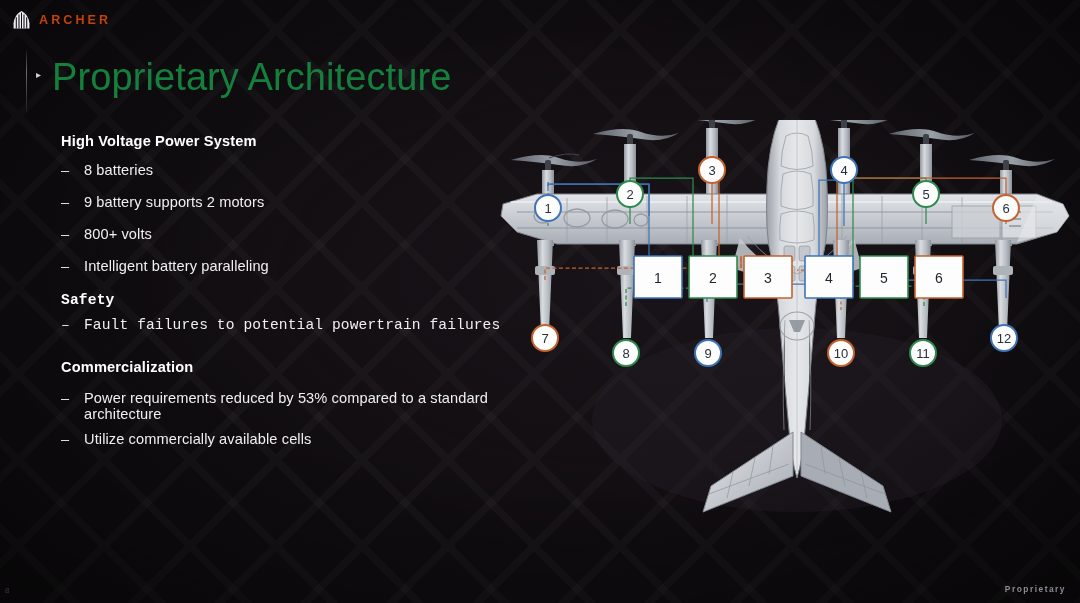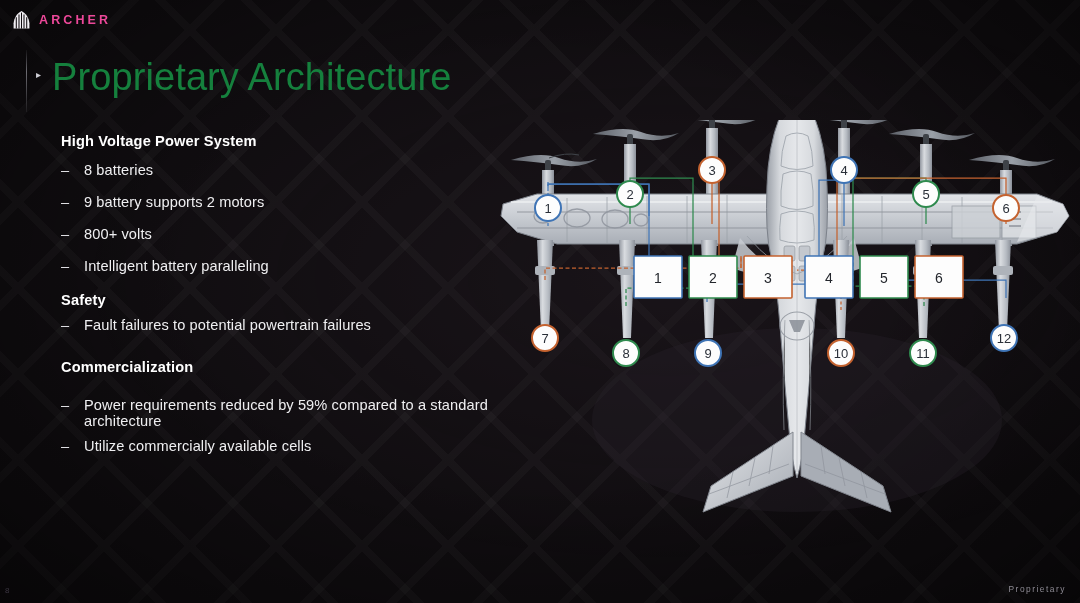--- a/index.html
+++ b/index.html
@@ -28,21 +28,21 @@
     position:absolute;inset:0;z-index:1;pointer-events:none;
     background:radial-gradient(ellipse at 50% 45%, rgba(0,0,0,0) 45%, rgba(0,0,0,.55) 100%);
   }
 
   .layer{position:absolute;z-index:5;}
 
   
   #brand{left:13px;top:11px;display:flex;align-items:center;gap:9px;}
   #brand svg{display:block;}
   #brand-word{
-    font-size:12.5px;letter-spacing:3.1px;font-weight:600;color:#ec4899;
+    font-size:12.5px;letter-spacing:3.1px;font-weight:600;color:#c2410c;
   }
 
   
   #title-block{left:26px;top:48px;display:flex;align-items:flex-start;}
   #title-rule{
     width:1px;height:62px;background:linear-gradient(180deg,rgba(190,190,200,.05),rgba(190,190,200,.55) 35%,rgba(190,190,200,.08));
     margin-top:2px;
   }
   #title-chev{
     color:#cfcfd6;font-size:10px;margin:22px 0 0 9px;line-height:1;
@@ -78,21 +78,21 @@
   }
   .bx-r{fill:#fdfdfd;}
   .bx-t{
     font-family:"Liberation Sans",sans-serif;font-size:14px;fill:#23262c;
     text-anchor:middle;dominant-baseline:central;
   }
 
   
   #footer-note{
     right:14px;bottom:9px;font-size:8.4px;letter-spacing:1.5px;
-    color:#8d8a93;font-weight:400;
+    color:#8d8a93;font-weight:700;
   }
   #page-mark{
     left:5px;bottom:8px;font-size:8px;letter-spacing:.5px;color:#3a3540;
   }
 </style>
 </head>
 <body>
 
 <div id="bg-texture"></div>
 <div id="vignette"></div>
@@ -134,35 +134,35 @@
         <li class="bul" style="margin-bottom: 16px;">
           <span class="bul-dash">–</span>
           <span class="bul-txt">800+ volts</span>
         </li>
         <li class="bul" style="margin-bottom: 16px;">
           <span class="bul-dash">–</span>
           <span class="bul-txt">Intelligent battery paralleling</span>
         </li>
       </ul>
     </div>
-    <div class="sec" style="margin-bottom: 26px;">
+    <div class="sec" style="margin-bottom: 26px; font-family: Liberation Mono, monospace;">
       <div class="sec-head" style="margin-bottom: 9px;">Safety</div>
       <ul class="bullets">
         <li class="bul" style="margin-bottom: 9px;">
           <span class="bul-dash">–</span>
           <span class="bul-txt">Fault failures to potential powertrain failures</span>
         </li>
       </ul>
     </div>
     <div class="sec">
-      <div class="sec-head" style="margin-bottom: 22px;">Commercialization</div>
+      <div class="sec-head" style="margin-bottom: 15px;">Commercialization</div>
       <ul class="bullets">
         <li class="bul" style="margin-bottom: 9px;">
           <span class="bul-dash">–</span>
-          <span class="bul-txt">Power requirements reduced by 59% compared to a standard architecture</span>
+          <span class="bul-txt">Power requirements reduced by 53% compared to a standard architecture</span>
         </li>
         <li class="bul" style="margin-bottom: 9px;">
           <span class="bul-dash">–</span>
           <span class="bul-txt">Utilize commercially available cells</span>
         </li>
       </ul>
     </div>
   </div>
 
 <div class="layer" id="diagram">

